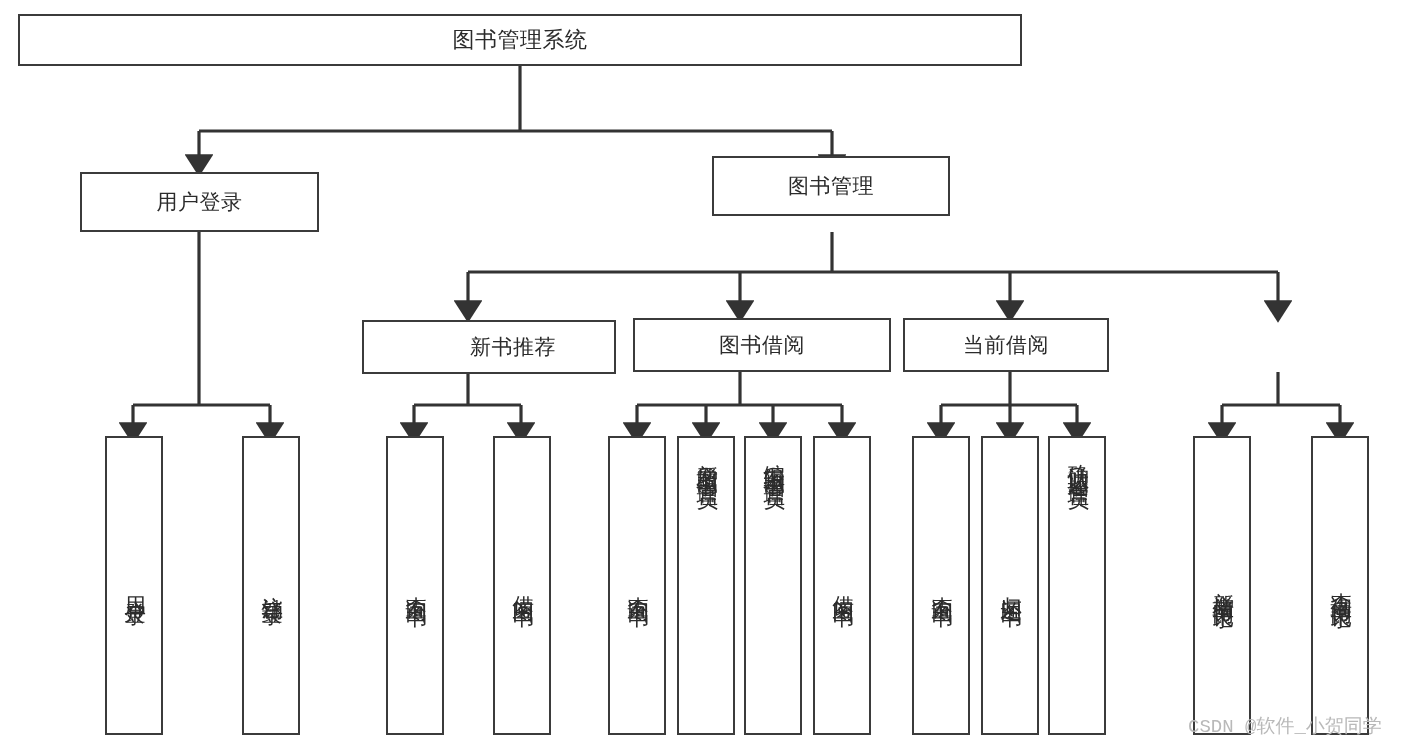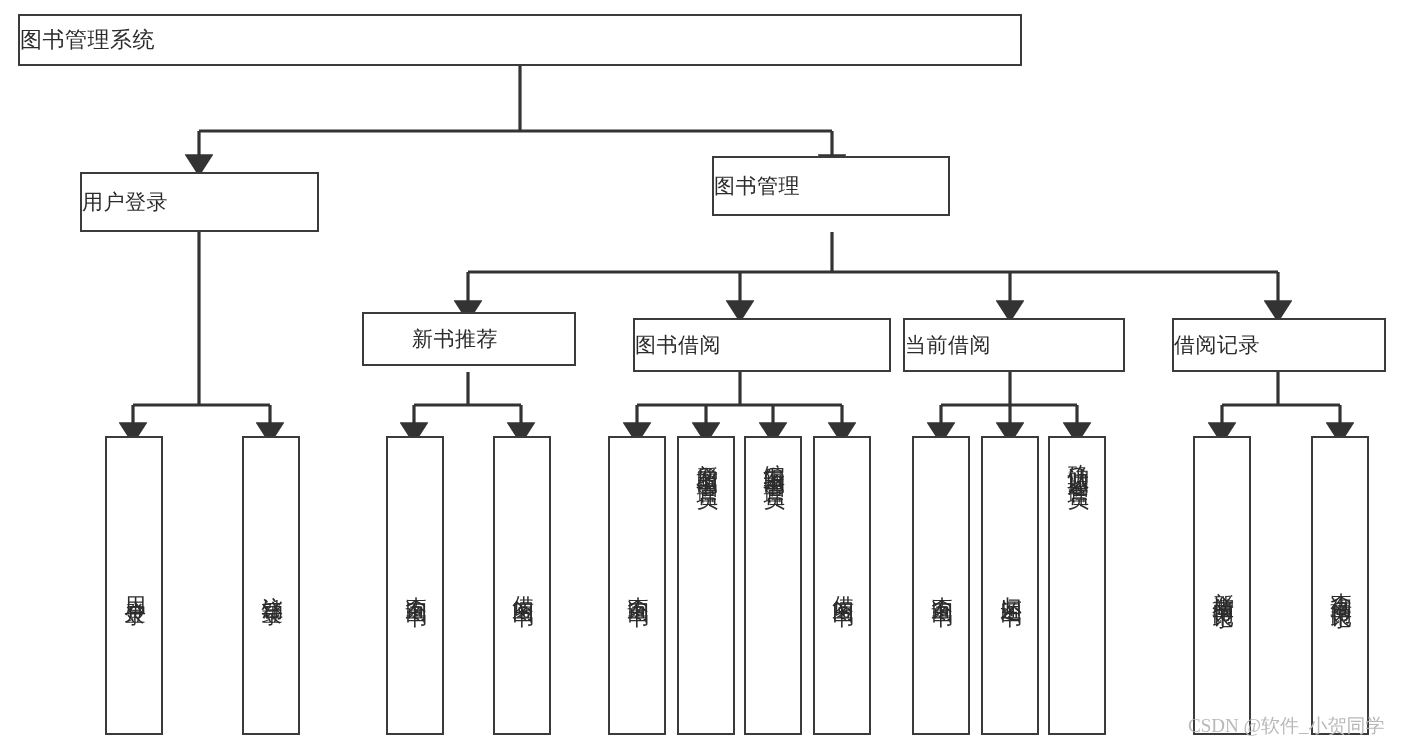--- a/index.html
+++ b/index.html
@@ -27,20 +27,21 @@
     height: 747px;
     pointer-events: none;
   }
   .node {
     position: absolute;
     box-sizing: border-box;
     background: #ffffff;
     border: 2.2px solid #3b3b3b;
     display: flex;
     align-items: center;
+    justify-content: center;
     overflow: hidden;
   }
   .node .label {
     color: #2b2b2b;
     line-height: 1.18;
     text-align: center;
     white-space: nowrap;
   }
   .node.horizontal .label {
     font-size: 21px;
@@ -66,21 +67,21 @@
     align-items: center;
     padding-top: 0;
   }
   .watermark {
     position: absolute;
     color: #b9b9b9;
     font-size: 19px;
     white-space: nowrap;
     left: 1188px;
     top: 713px;
-    font-family: Liberation Serif, serif;
+    font-family: Liberation Mono, monospace;
     text-align: right;
   }
 </style>
 </head>
 <body>
 
 <div id="diagram-root">
 
   <svg class="edges" viewBox="0 0 1405 747" xmlns="http://www.w3.org/2000/svg">
     <defs>
@@ -136,31 +137,28 @@
     <span class="label">图书管理系统</span>
   </div>
 
   <div class="node horizontal" style="left:80px; top:172px; width:239px; height:60px;">
     <span class="label">用户登录</span>
   </div>
   <div class="node horizontal" style="left:712px; top:156px; width:238px; height:60px;">
     <span class="label">图书管理</span>
   </div>
 
-  <div class="node horizontal" style="left:362px; top:312px; width:214px; height:54px;padding-left:48px;">
+  <div class="node horizontal" style="left:362px; top:320px; width:254px; height:54px;padding-left:48px;">
     <span class="label">新书推荐</span>
   </div>
   <div class="node horizontal" style="left:633px; top:318px; width:258px; height:54px;">
     <span class="label">图书借阅</span>
   </div>
-  <div class="node horizontal" style="left:903px; top:318px; width:222px; height:54px;">
+  <div class="node horizontal" style="left:903px; top:318px; width:206px; height:54px;">
     <span class="label">当前借阅</span>
-  </div>
-  <div class="node horizontal" style="left:1172px; top:318px; width:214px; height:54px;">
-    <span class="label">借阅记录</span>
   </div>
 
   <div class="node vertical centered" style="left:105px; top:436px; width:58px; height:299px;">
     <span class="label">用户登录</span>
   </div>
   <div class="node vertical centered" style="left:242px; top:436px; width:58px; height:299px;">
     <span class="label">注销登录</span>
   </div>
 
   <div class="node vertical centered" style="left:386px; top:436px; width:58px; height:299px;">

